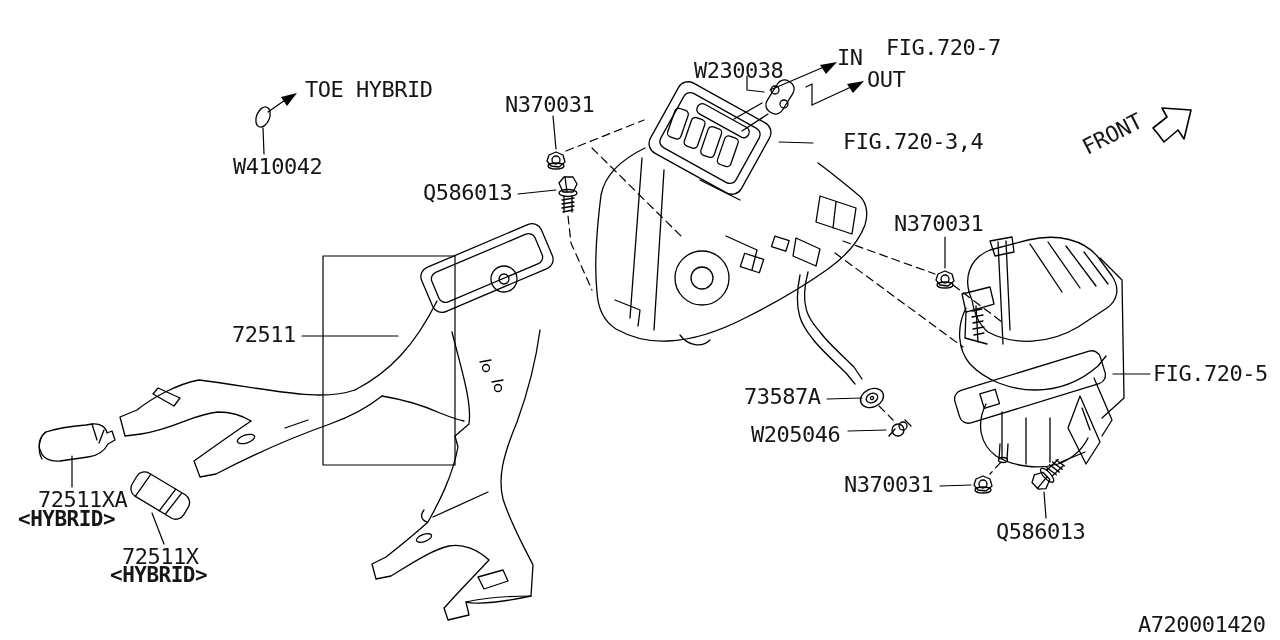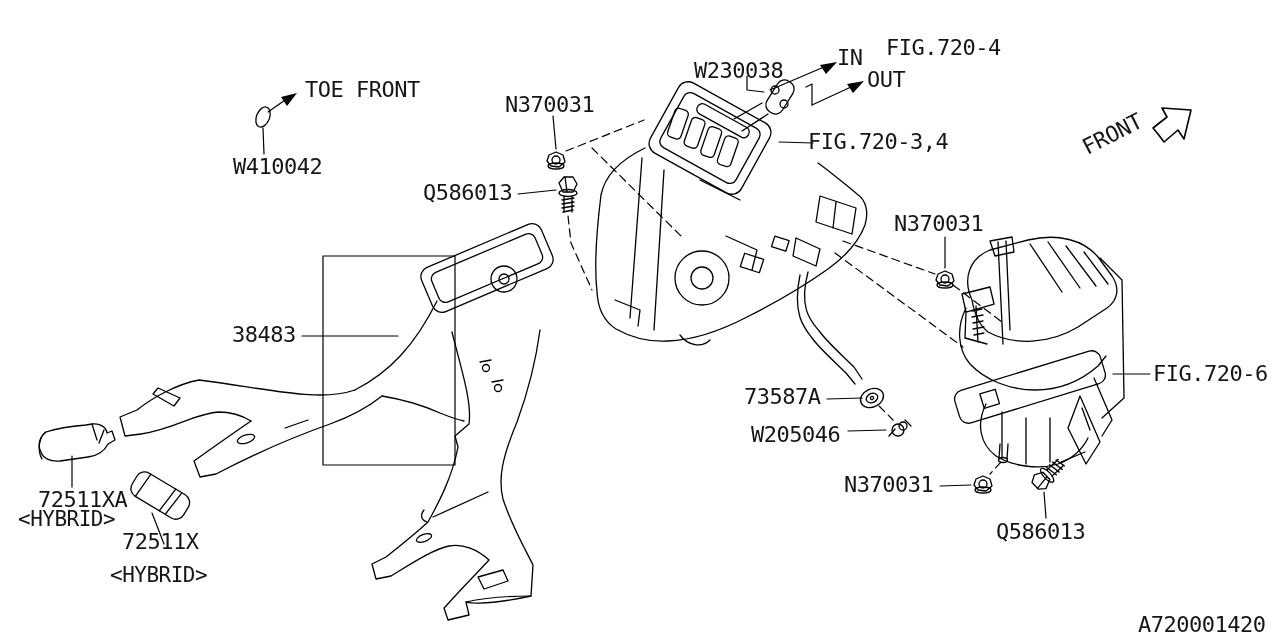--- a/index.html
+++ b/index.html
@@ -1,21 +1,21 @@
 <!DOCTYPE html>
 <html><head>
 <meta charset="utf-8">
 <style>
   html,body{margin:0;padding:0;background:#fff;}
   .stage{position:relative;width:1280px;height:640px;background:#ffffff;overflow:hidden;
          font-family:"DejaVu Sans Mono", monospace;color:#1a1a1a;}
   .stage svg{position:absolute;left:0;top:0;}
   .lbl{position:absolute;font-size:22px;line-height:22px;white-space:nowrap;
        letter-spacing:-0.5px;color:#161616;}
-  .lbl.small{font-size:21px;}
+  .lbl.small{font-size:21px;font-weight:bold;}
   .rot{transform:rotate(-27deg);transform-origin:0 50%;}
   path,rect,circle,ellipse,line,polyline{vector-effect:non-scaling-stroke;}
 </style>
 </head>
 <body>
 
 <div class="stage">
 
   <svg width="1280" height="640" viewBox="0 0 1280 640" fill="none" stroke="#000" stroke-width="1.3" stroke-linecap="round" stroke-linejoin="round">
 
@@ -206,35 +206,35 @@
       <path d="M 568 216 L 571 243 L 592 290"></path>
       <path d="M 592 148 L 683 238"></path>
       <path d="M 843 241 L 935 274"></path>
       <path d="M 953 285 L 1002 322"></path>
       <path d="M 835 253 L 963 347"></path>
       <path d="M 1001 462 L 990 474"></path>
       <path d="M 879 406 L 893 420"></path>
     </g>
   </svg>
 
-  <div class="lbl" style="left:305px;top:79px">TOE FRONT</div>
+  <div class="lbl" style="left:305px;top:79px">TOE HYBRID</div>
   <div class="lbl" style="left:233px;top:156px">W410042</div>
   <div class="lbl" style="left:505px;top:94px">N370031</div>
   <div class="lbl" style="left:423px;top:182px">Q586013</div>
   <div class="lbl" style="left:694px;top:60px">W230038</div>
   <div class="lbl" style="left:837px;top:47px">IN</div>
-  <div class="lbl" style="left:886px;top:37px">FIG.720-4</div>
+  <div class="lbl" style="left:886px;top:37px">FIG.720-7</div>
   <div class="lbl" style="left:867px;top:69px">OUT</div>
-  <div class="lbl" style="left:808px;top:131px">FIG.720-3,4</div>
+  <div class="lbl" style="left:843px;top:131px">FIG.720-3,4</div>
   <div class="lbl rot" style="left:1084px;top:138px">FRONT</div>
   <div class="lbl" style="left:894px;top:213px">N370031</div>
-  <div class="lbl" style="left:1153px;top:363px">FIG.720-6</div>
-  <div class="lbl" style="left:232px;top:324px">38483</div>
+  <div class="lbl" style="left:1153px;top:363px">FIG.720-5</div>
+  <div class="lbl" style="left:232px;top:324px">72511</div>
   <div class="lbl" style="left:744px;top:386px">73587A</div>
   <div class="lbl" style="left:751px;top:424px">W205046</div>
   <div class="lbl" style="left:38px;top:489px">72511XA</div>
   <div class="lbl small" style="left:18px;top:508px">&lt;HYBRID&gt;</div>
-  <div class="lbl" style="left:122px;top:531px">72511X</div>
+  <div class="lbl" style="left:122px;top:546px">72511X</div>
   <div class="lbl small" style="left:110px;top:564px">&lt;HYBRID&gt;</div>
   <div class="lbl" style="left:844px;top:474px">N370031</div>
   <div class="lbl" style="left:996px;top:521px">Q586013</div>
   <div class="lbl" style="left:1138px;top:614px">A720001420</div>
 </div>
 
 </body></html>

